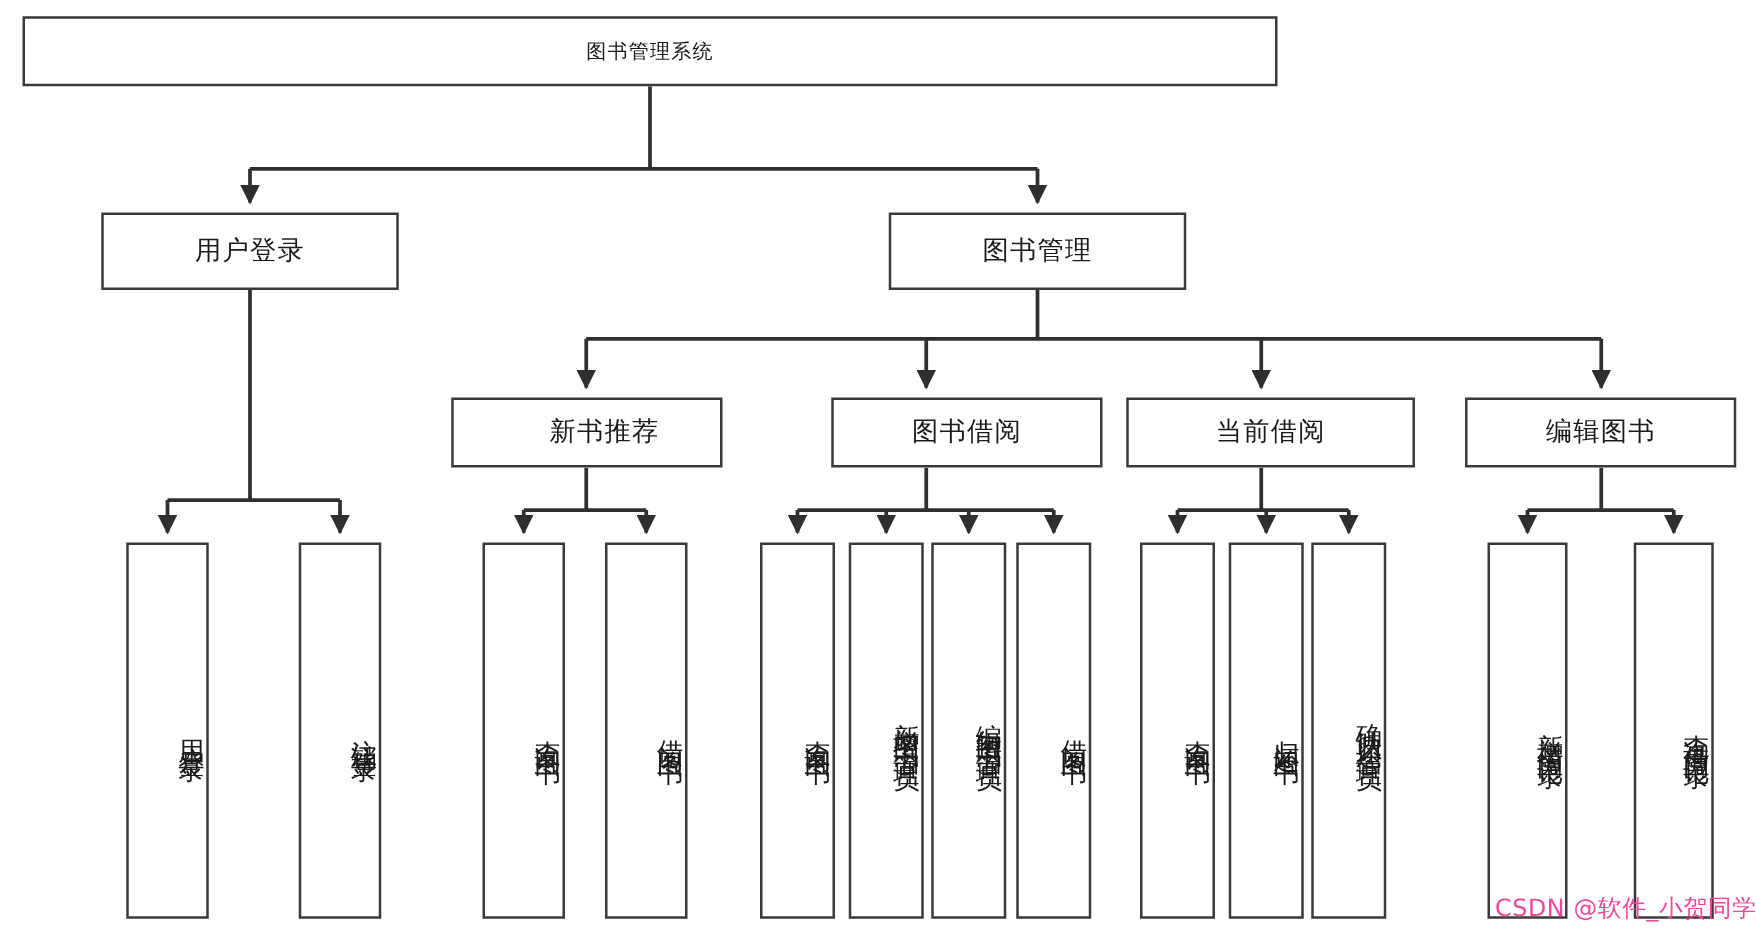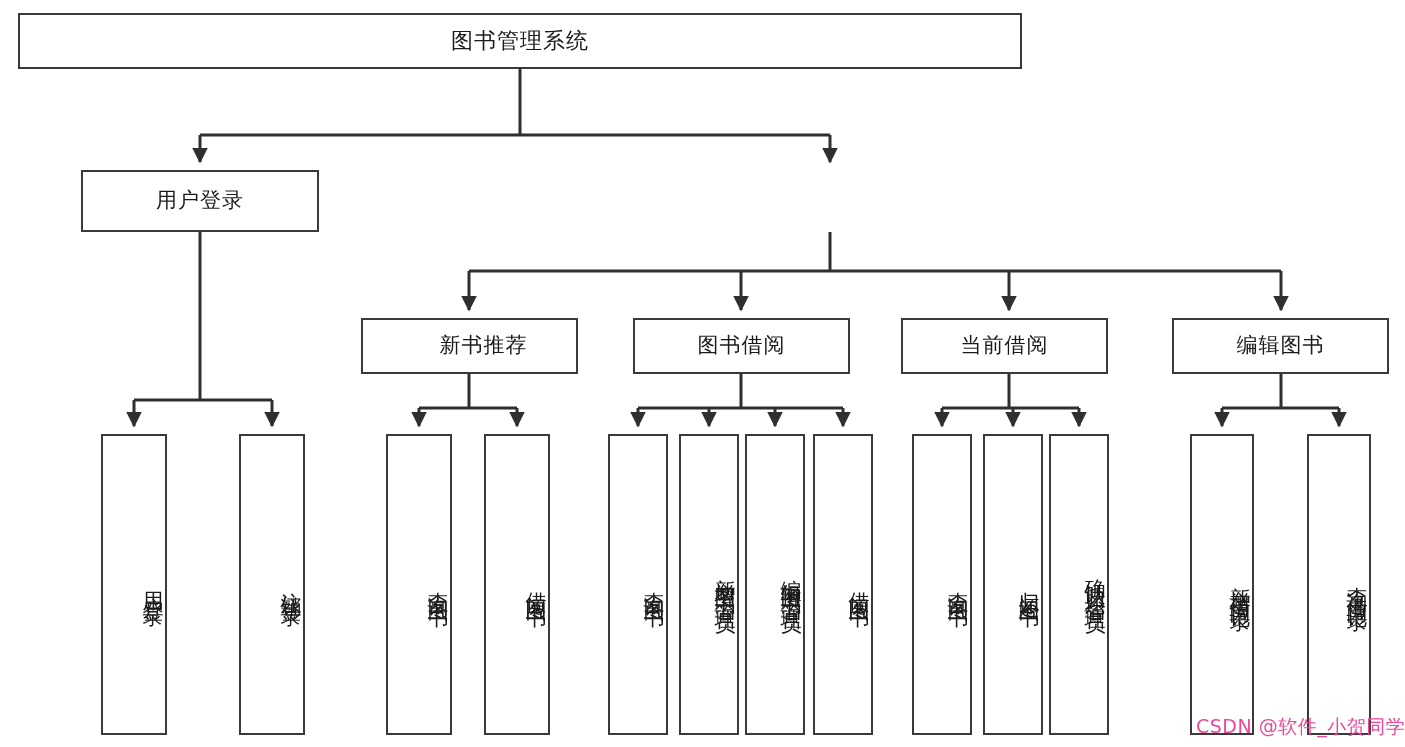--- a/index.html
+++ b/index.html
@@ -35,21 +35,21 @@
     align-items: center;
     justify-content: center;
     color: #1a1a1a;
   }
   .node.horiz {
     font-size: 21px;
     letter-spacing: 1px;
     line-height: 1.2;
   }
   .node.root {
-    font-size: 22px;
+    font-size: 16px;
   }
   .node.vert {
     writing-mode: vertical-rl;
     text-orientation: upright;
     font-size: 21px;
     letter-spacing: 5px;
     line-height: 1.2;
     padding-top: 6px;
     padding-bottom: 6px;
     align-items: flex-start;
@@ -123,28 +123,31 @@
     </g>
   </svg>
 
   <div class="node horiz root" style="left:18px; top:13px; width:1004px; height:56px;">
     <span>图书管理系统</span>
   </div>
 
   <div class="node horiz" style="left:81px; top:170px; width:238px; height:62px;">
     <span>用户登录</span>
   </div>
+  <div class="node horiz" style="left:711px; top:170px; width:238px; height:62px;">
+    <span>图书管理</span>
+  </div>
 
   <div class="node horiz" style="left:361px; top:318px; width:217px; height:56px;padding-left:28px;">
     <span>新书推荐</span>
   </div>
-  <div class="node horiz" style="left:633px; top:318px; width:217px; height:56px;">
+  <div class="node horiz" style="left:665px; top:318px; width:217px; height:56px;">
     <span>图书借阅</span>
   </div>
-  <div class="node horiz" style="left:901px; top:318px; width:207px; height:56px;">
+  <div class="node horiz" style="left:901px; top:318px; width:231px; height:56px;">
     <span>当前借阅</span>
   </div>
   <div class="node horiz" style="left:1172px; top:318px; width:217px; height:56px;">
     <span>编辑图书</span>
   </div>
 
   <div class="node vert" style="left:101px; top:434px; width:66px; height:301px;">
     <span class="vtext">用户登录</span>
   </div>
   <div class="node vert" style="left:239px; top:434px; width:66px; height:301px;">

